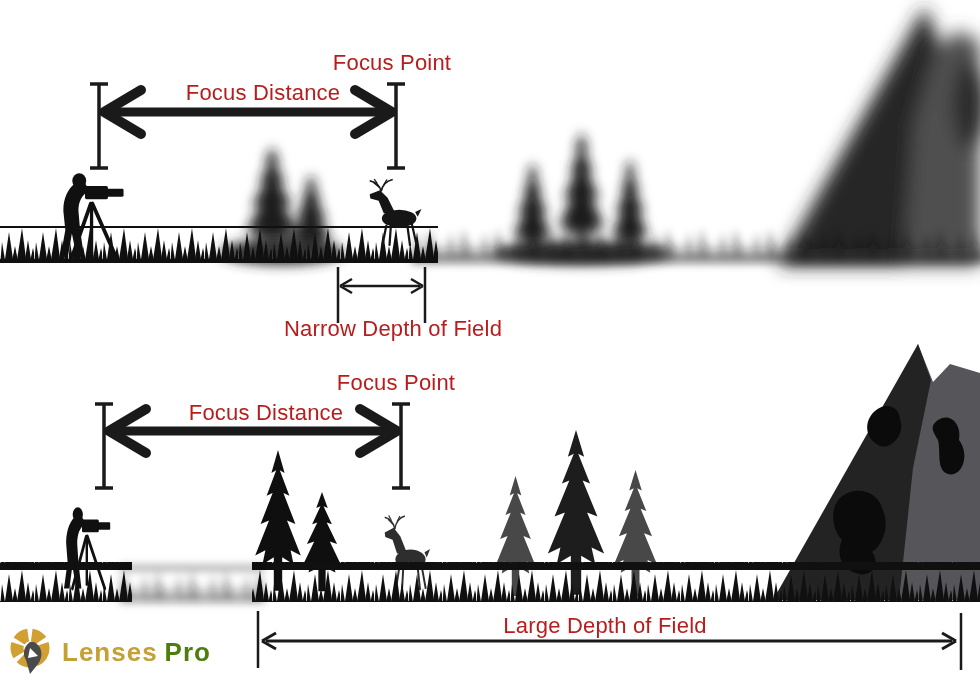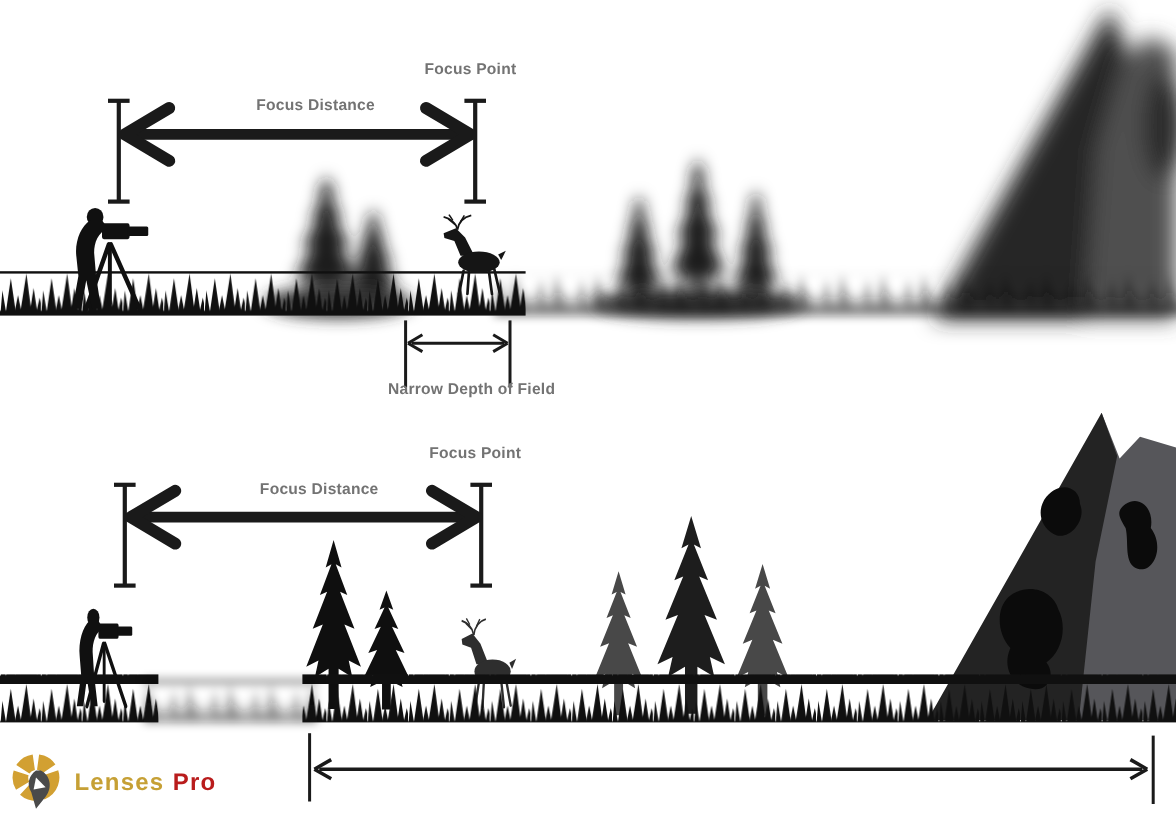--- a/index.html
+++ b/index.html
@@ -1,24 +1,24 @@
 <!DOCTYPE html>
 <html><head>
 <meta charset="utf-8">
 <style>
   html,body{margin:0;padding:0;background:#ffffff;}
   .stage{position:relative;width:980px;height:686px;background:#fff;overflow:hidden;
          font-family:"Liberation Sans",sans-serif;}
   .art{position:absolute;left:0;top:0;width:980px;height:686px;display:block;}
-  .lbl{position:absolute;font-weight:700;font-size:13px;color:#737373;
+  .lbl{position:absolute;font-weight:400;font-size:22px;color:#b91c1c;
        transform:translateX(-50%);white-space:nowrap;letter-spacing:.2px;}
   .logo{position:absolute;left:8px;top:626px;display:flex;align-items:center;gap:6px;}
-  .logo-text{font-size:20px;font-weight:700;letter-spacing:1px;display:flex;align-items:baseline;}
+  .logo-text{font-size:26px;font-weight:700;letter-spacing:1px;display:flex;align-items:baseline;}
   .logo-primary{color:#C6A035;}
-  .logo-secondary{color:#b91c1c;margin-left:7px;}
+  .logo-secondary{color:#4d7c0f;margin-left:7px;}
 </style>
 </head>
 <body>
 
 <div class="stage">
 
   <svg class="art" viewBox="0 0 980 686" xmlns="http://www.w3.org/2000/svg">
     <defs>
       <filter id="blur4" x="-50%" y="-50%" width="200%" height="200%">
           <feGaussianBlur stdDeviation="4"></feGaussianBlur>
@@ -191,20 +191,21 @@
       </g>
     </g>
   </svg>
 
   <div class="lbl" style="left:392px;top:50px;">Focus Point</div>
   <div class="lbl" style="left:263px;top:80px;">Focus Distance</div>
   <div class="lbl" style="left:393px;top:316px;">Narrow Depth of Field</div>
 
   <div class="lbl" style="left:396px;top:370px;">Focus Point</div>
   <div class="lbl" style="left:266px;top:400px;">Focus Distance</div>
+  <div class="lbl" style="left:605px;top:613px;">Large Depth of Field</div>
 
   <div class="logo">
     <svg width="48" height="52" viewBox="0 0 48 52">
       <circle cx="22" cy="22" r="13" fill="none" stroke="#D2A032" stroke-width="13" stroke-dasharray="11 3.5" transform="rotate(20 22 22)"></circle>
       <circle cx="22" cy="22" r="4.5" fill="#ffffff"></circle>
       <path d="M26,16 C34,20 36,30 30,38 L22,48 L18,34 C14,28 16,20 22,16 Z" fill="#4a4a4a"></path>
       <path d="M22,22 L30,30 L20,32 Z" fill="#ffffff"></path>
     </svg>
     <div class="logo-text">
       <span class="logo-primary">Lenses</span>

